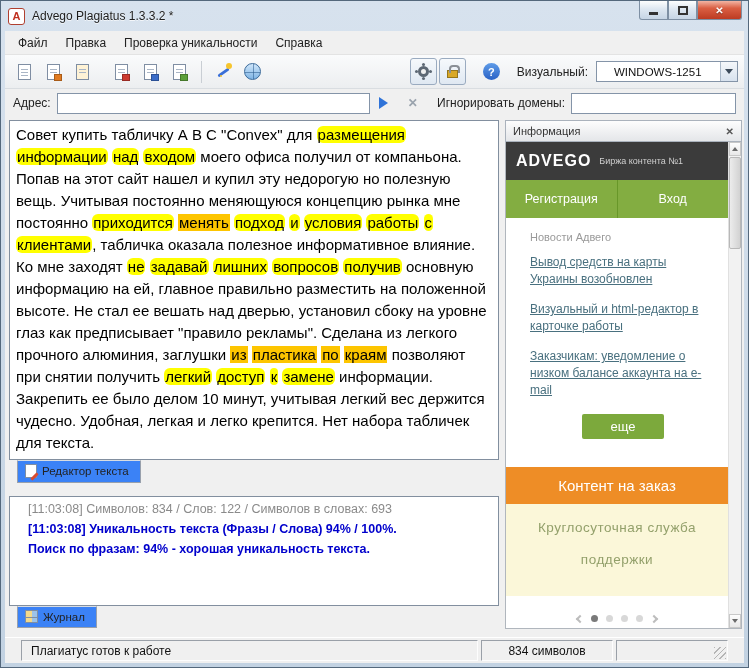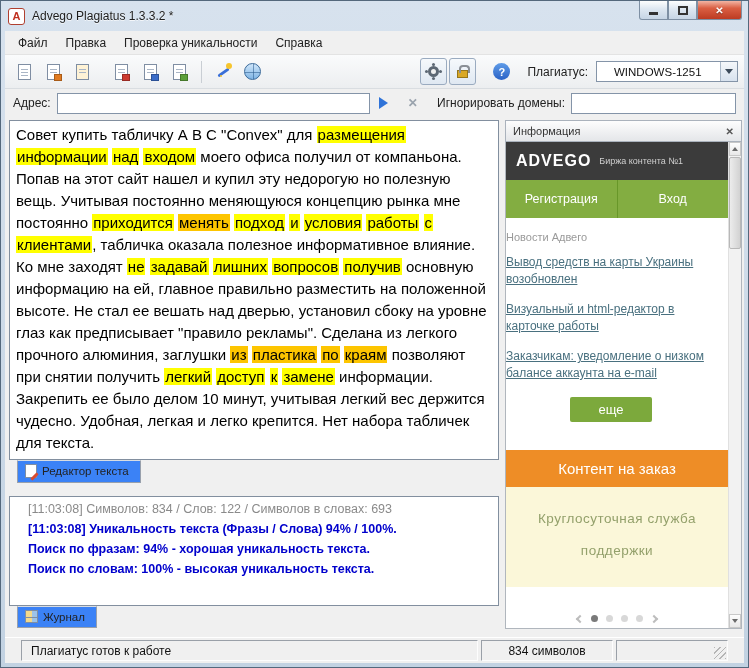--- a/index.html
+++ b/index.html
@@ -80,21 +80,21 @@
   .arrow-right { width:0; height:0; border:6px solid transparent; border-left:9px solid #2f73d8; }
   .clear-btn span { color:#9aa3ad; font-size:12px; font-weight:bold; }
   .ignore-label { margin-left:8px; white-space:nowrap; }
 
   
   .main { position:absolute; top:86px; left:0; right:0; bottom:26px; }
   .left-col { position:absolute; left:4px; top:3px; width:490px; bottom:0; }
   .editor { position:absolute; top:0; left:0; right:0; height:340px; background:#fff; border:1px solid #828f9f;
             padding:3px 6px; overflow:hidden; cursor:text; }
   .editor-text { font-size:15px; line-height:22px; color:#000; }
-  .hl { padding:0 1px; } .hl.y { background:#ffff00; } .hl.o { background:#fdc500; }
+  .hl { padding:0 1px; } .hl.y { background:#ffff00;border-radius:6px; } .hl.o { background:#fdc500; }
 
   .tabstrip { position:absolute; left:0; right:0; height:26px; }
   .editor-tabstrip { top:340px; }
   .log-tabstrip { top:486px; }
   .tab { margin-left:8px; display:inline-flex; align-items:center; gap:5px; padding:3px 11px 4px 7px;
          background:#3b82f6; border:1px solid #98a0ac; border-top:1px solid #d9dde2; font-size:11.5px; color:#222; cursor:pointer; }
 
   .ic-edit { position:relative; width:12px; height:14px; background:#fff; border:1px solid #7f8ea3; }
   .ic-edit::after { content:""; position:absolute; right:-3px; bottom:-1px; width:9px; height:3px;
                     background:#d84a30; transform:rotate(-45deg); border-radius:1px; }
@@ -121,31 +121,31 @@
 
   .advego-header { height:38px; background:#3b3b3b; display:flex; align-items:center; padding:0 10px; gap:8px; flex:none; }
   .brand { color:#fff; font-weight:bold; font-size:16px; letter-spacing:1px; }
   .tagline { color:#cfcfcf; font-size:9px; }
 
   .auth-row { height:38px; background:#6e9d2c; display:flex; flex:none; }
   .auth-btn { flex:1; display:flex; align-items:center; justify-content:center; color:#fff; font-size:12.5px;
               background:#83ad41; border-right:1px solid #689729; cursor:pointer; }
   .auth-btn:last-child { border-right:none; }
 
-  .news { padding:13px 12px 0 0; flex:none; }
+  .news { padding:13px 12px 0 24px; flex:none; }
   .news-title { color:#9a9a9a; font-size:11px; margin-bottom:11px; }
   .news-link { display:block; color:#49707f; font-size:12px; line-height:17px; text-decoration:underline;
                margin-bottom:13px; cursor:pointer; }
   .more-wrap { text-align:center; margin-top:15px; }
   .more-btn { display:inline-block; background:#7ca93c; color:#fff; font-size:13px; padding:5px 28px; border-radius:2px; cursor:pointer; }
 
   .orange-banner { margin-top:28px; height:37px; background:#ee8d26; color:#fff; font-size:15px;
                    display:flex; align-items:center; justify-content:center; flex:none; cursor:pointer; }
   .support { background:#fbf7d9; color:#93a06b; font-size:13.5px; text-align:center;
-             padding:16px 8px 20px; line-height:32px; letter-spacing:.5px; flex:none; }
+             padding:8px 8px 20px; line-height:32px; letter-spacing:.5px; flex:none; }
 
   .carousel { margin-top:auto; padding:8px 0 6px; display:flex; align-items:center; justify-content:center; gap:8px; }
   .dot { width:7px; height:7px; border-radius:50%; background:#d8d8d8; cursor:pointer; }
   .dot.active { background:#7a7a7a; }
   .chev { width:6px; height:6px; border-left:2px solid #bdbdbd; border-bottom:2px solid #bdbdbd; cursor:pointer; }
   .chev.left { transform:rotate(45deg); } .chev.right { transform:rotate(-135deg); }
 
   .scrollbar { position:absolute; right:0; top:0; bottom:0; width:13px; background:#f2f2f2; border-left:1px solid #e0e0e0; }
   .sb-arrow { position:absolute; left:0; right:0; height:14px; background:linear-gradient(#fdfdfd,#e8e8e8);
               border:1px solid #c8c8c8; display:flex; align-items:center; justify-content:center; cursor:pointer; }
@@ -255,21 +255,21 @@
       <button class="tbtn framed">
         <span class="ic-gear"></span>
       </button>
       <button class="tbtn framed">
         <span class="ic-lock"></span>
       </button>
       <span class="tb-gap"></span>
       <button class="tbtn">
         <span class="ic-help">?</span>
       </button>
-      <span class="enc-label">Плагиатус:</span>
+      <span class="enc-label">Визуальный:</span>
       <span class="combo">
         <span class="combo-text">WINDOWS-1251</span>
         <span class="combo-arrow">
             <i></i>
           </span>
       </span>
     </div>
 
     <div class="addressrow">
       <span>Адрес:</span>
@@ -294,21 +294,20 @@
           <span class="tab">
             <span class="ic-edit"></span>
             <span>Редактор текста</span>
           </span>
         </div>
         <div class="logbox">
           <div>
               <div class="log-line meta">[11:03:08] Символов: 834 / Слов: 122 / Символов в словах: 693</div>
               <div class="log-line result">[11:03:08] Уникальность текста (Фразы / Слова) 94% / 100%.</div>
               <div class="log-line result">Поиск по фразам: 94% - хорошая уникальность текста.</div>
-              <div class="log-line result">Поиск по словам: 100% - высокая уникальность текста.</div>
             </div>
         </div>
         <div class="tabstrip log-tabstrip">
           <span class="tab">
             <span class="ic-journal"></span>
             <span>Журнал</span>
           </span>
         </div>
       </div>
 

